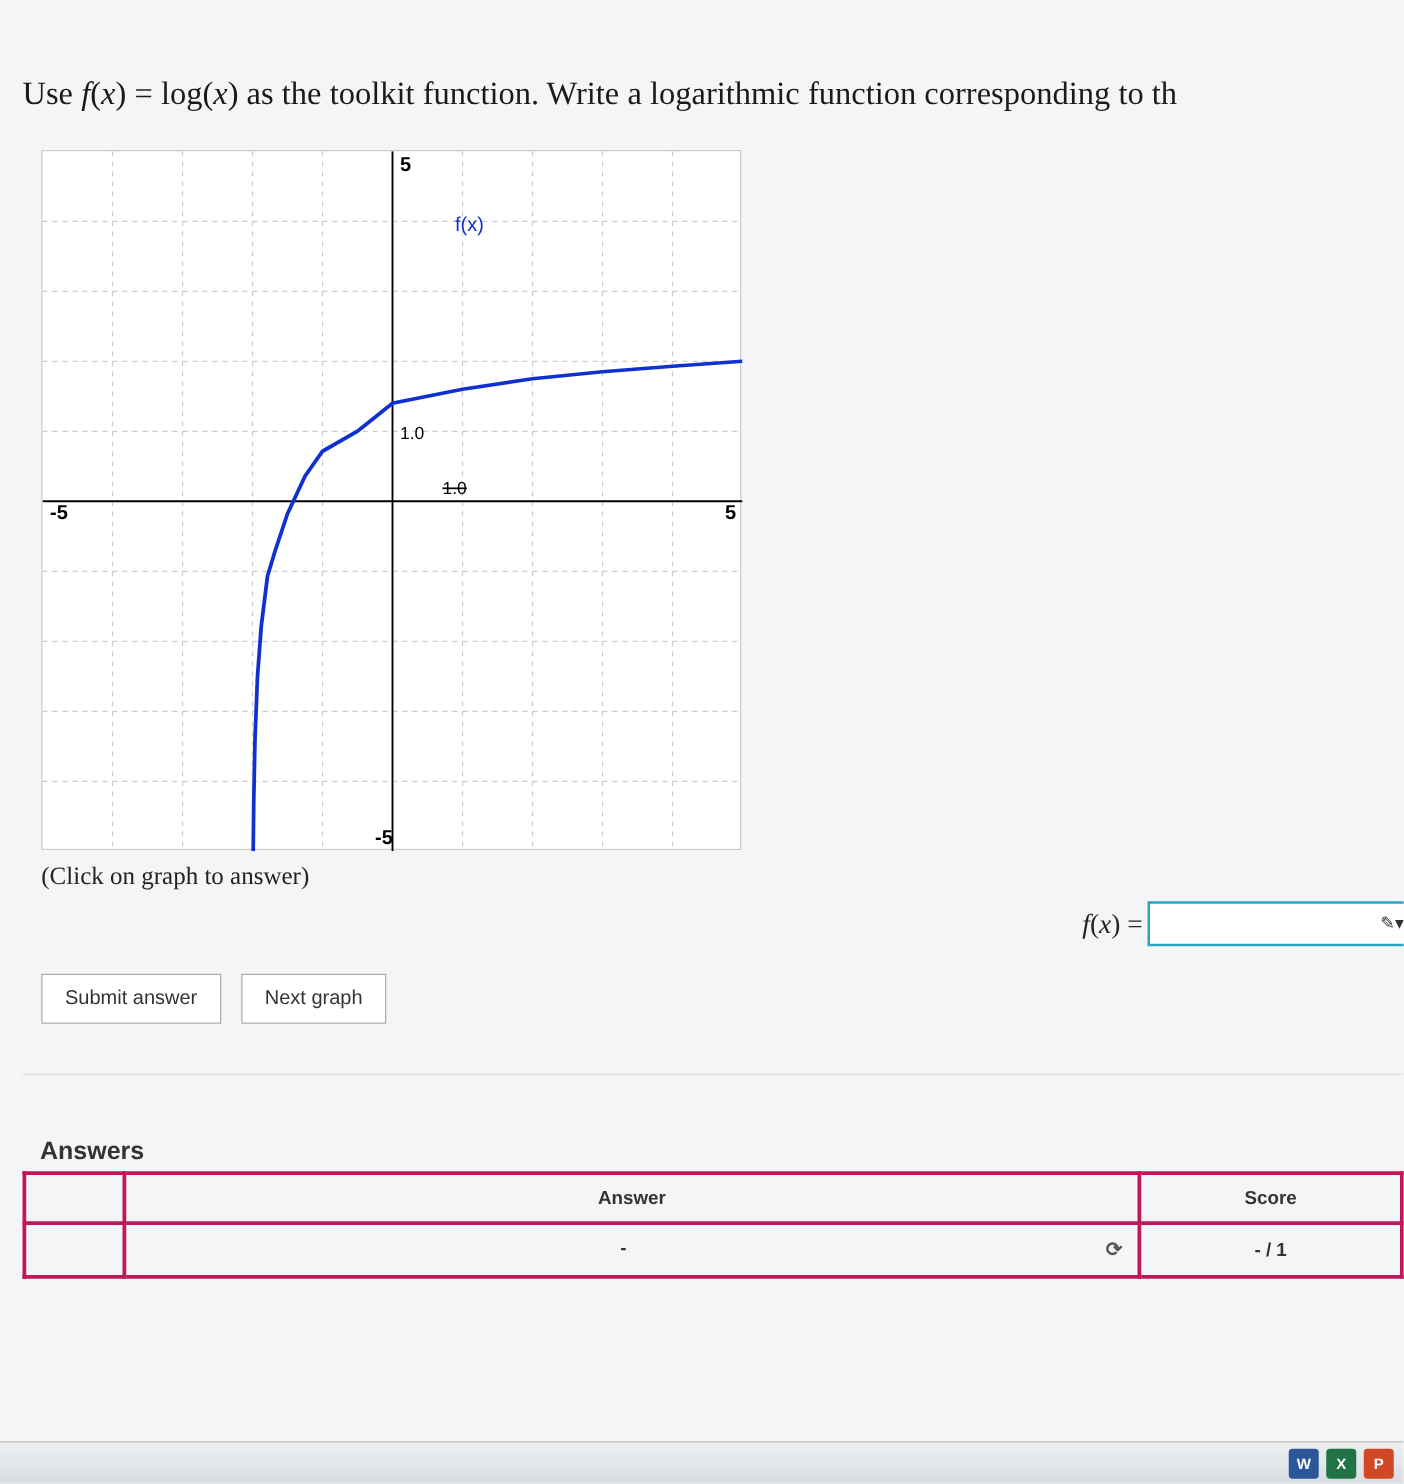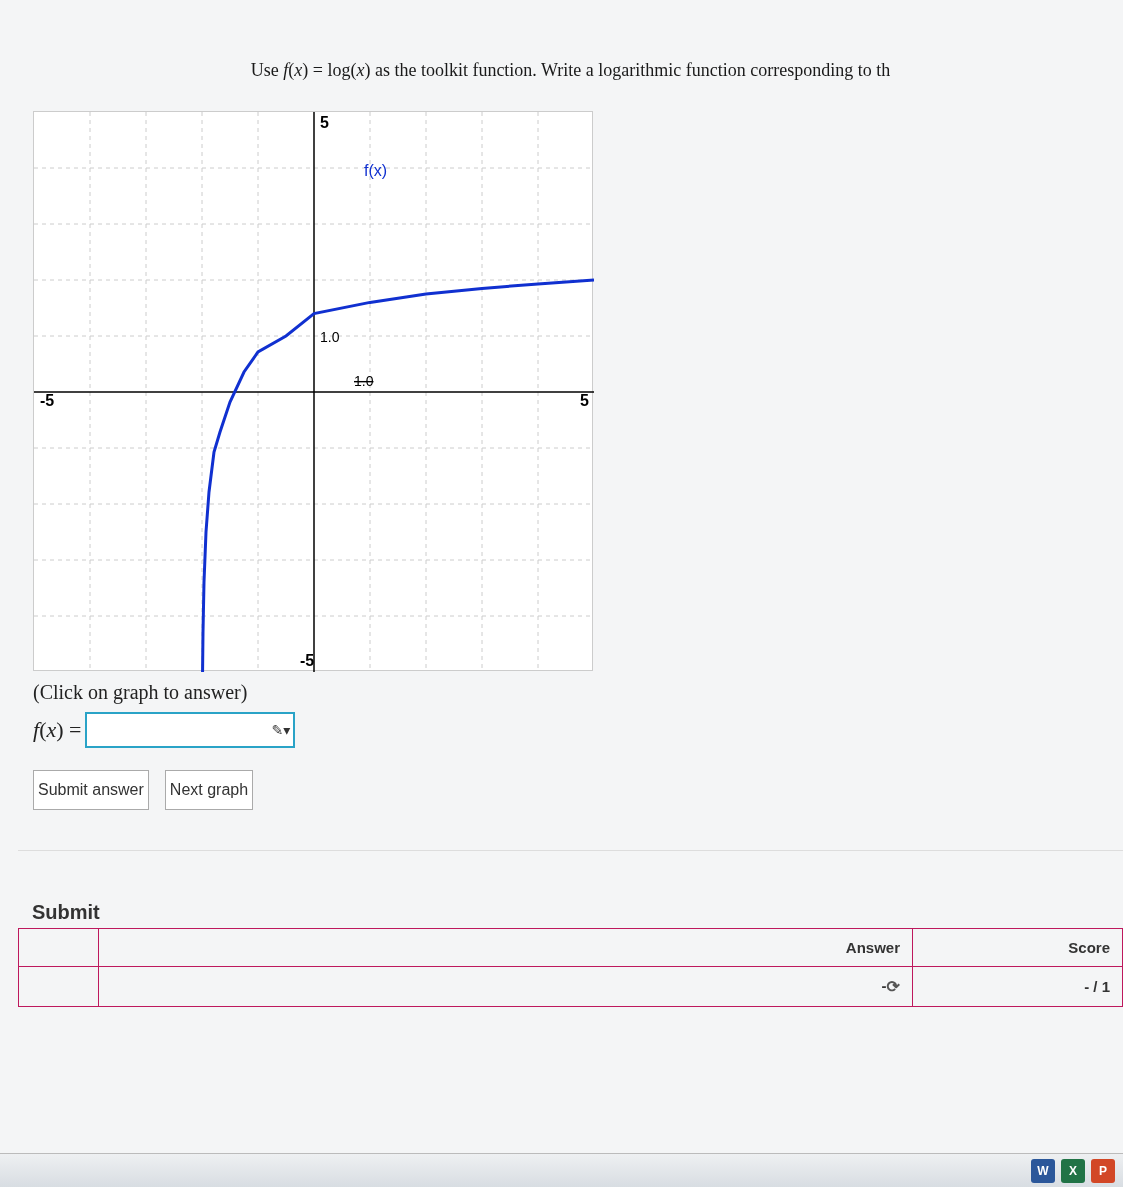--- a/index.html
+++ b/index.html
@@ -9,26 +9,25 @@
   color: #222;
   width: 1123px;
   height: 1187px;
   overflow: hidden;
   position: relative;
 }
 .page {
   padding: 10px 0 0 18px;
 }
 .question-text {
-  font-size: 18px;
+  font-size: 26px;
   margin: 50px 0 30px 0;
   font-weight: 400;
   color: #1a1a1a;
   white-space: nowrap;
-  text-align: center;
 }
 .graph-container {
   width: 560px;
   height: 560px;
   background: #fff;
   border: 1px solid #ccc;
   position: relative;
   margin-left: 15px;
 }
 .graph-container svg {
@@ -37,20 +36,21 @@
 .caption {
   margin: 10px 0 6px 15px;
   font-size: 20px;
 }
 .answer-line {
   margin: 8px 0 0 15px;
   font-size: 22px;
   display: flex;
   align-items: center;
   gap: 4px;
+  justify-content: flex-end;
 }
 .answer-input {
   border: 2px solid #2aa3c7;
   height: 36px;
   width: 210px;
   font-size: 18px;
   padding: 2px 30px 2px 6px;
   background: #fff;
   font-family: Georgia, serif;
 }
@@ -65,21 +65,21 @@
   margin: 22px 0 0 15px;
   display: flex;
   gap: 16px;
 }
 .btn {
   border: 1px solid #aaa;
   background: #fff;
   font-family: Arial, sans-serif;
   font-size: 16px;
   color: #333;
-  padding: 10px 4px;
+  padding: 10px 18px;
   cursor: pointer;
 }
 .panel-divider {
   margin-top: 40px;
   border-top: 1px solid #ddd;
 }
 .answers-section {
   margin-top: 50px;
 }
 .answers-title {
@@ -88,26 +88,26 @@
   font-weight: bold;
   color: #333;
   margin: 0 0 4px 14px;
 }
 .answers-table {
   width: 100%;
   font-family: Arial, sans-serif;
   border-collapse: collapse;
 }
 .answers-table th, .answers-table td {
-  border: 1px solid #be185d;
+  border: 3px solid #be185d;
   padding: 10px 12px;
   font-size: 15px;
   font-weight: bold;
   color: #333;
-  text-align: right;
+  text-align: center;
 }
 .answers-table .narrow { width: 80px; }
 .answers-table .score-col { width: 210px; }
 .reload-icon {
   display: inline-block;
   font-size: 16px;
   color: #555;
   float: right;
 }
 .taskbar {
@@ -211,21 +211,21 @@
   </div>
 
   <div class="button-row">
     <button class="btn">Submit answer</button>
     <button class="btn">Next graph</button>
   </div>
 
   <div class="panel-divider"></div>
 
   <div class="answers-section">
-    <div class="answers-title">Submit</div>
+    <div class="answers-title">Answers</div>
     <table class="answers-table">
       <tbody>
           <tr>
         <th class="narrow"></th>
         <th>Answer</th>
         <th class="score-col">Score</th>
       </tr>
       <tr>
         <td></td>
         <td>

